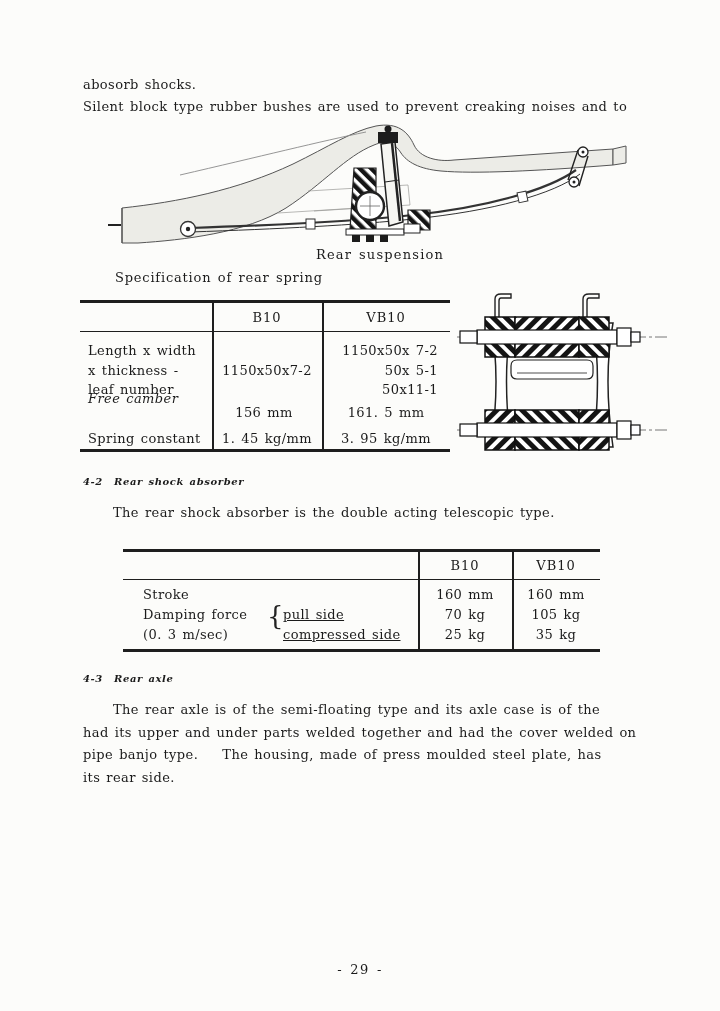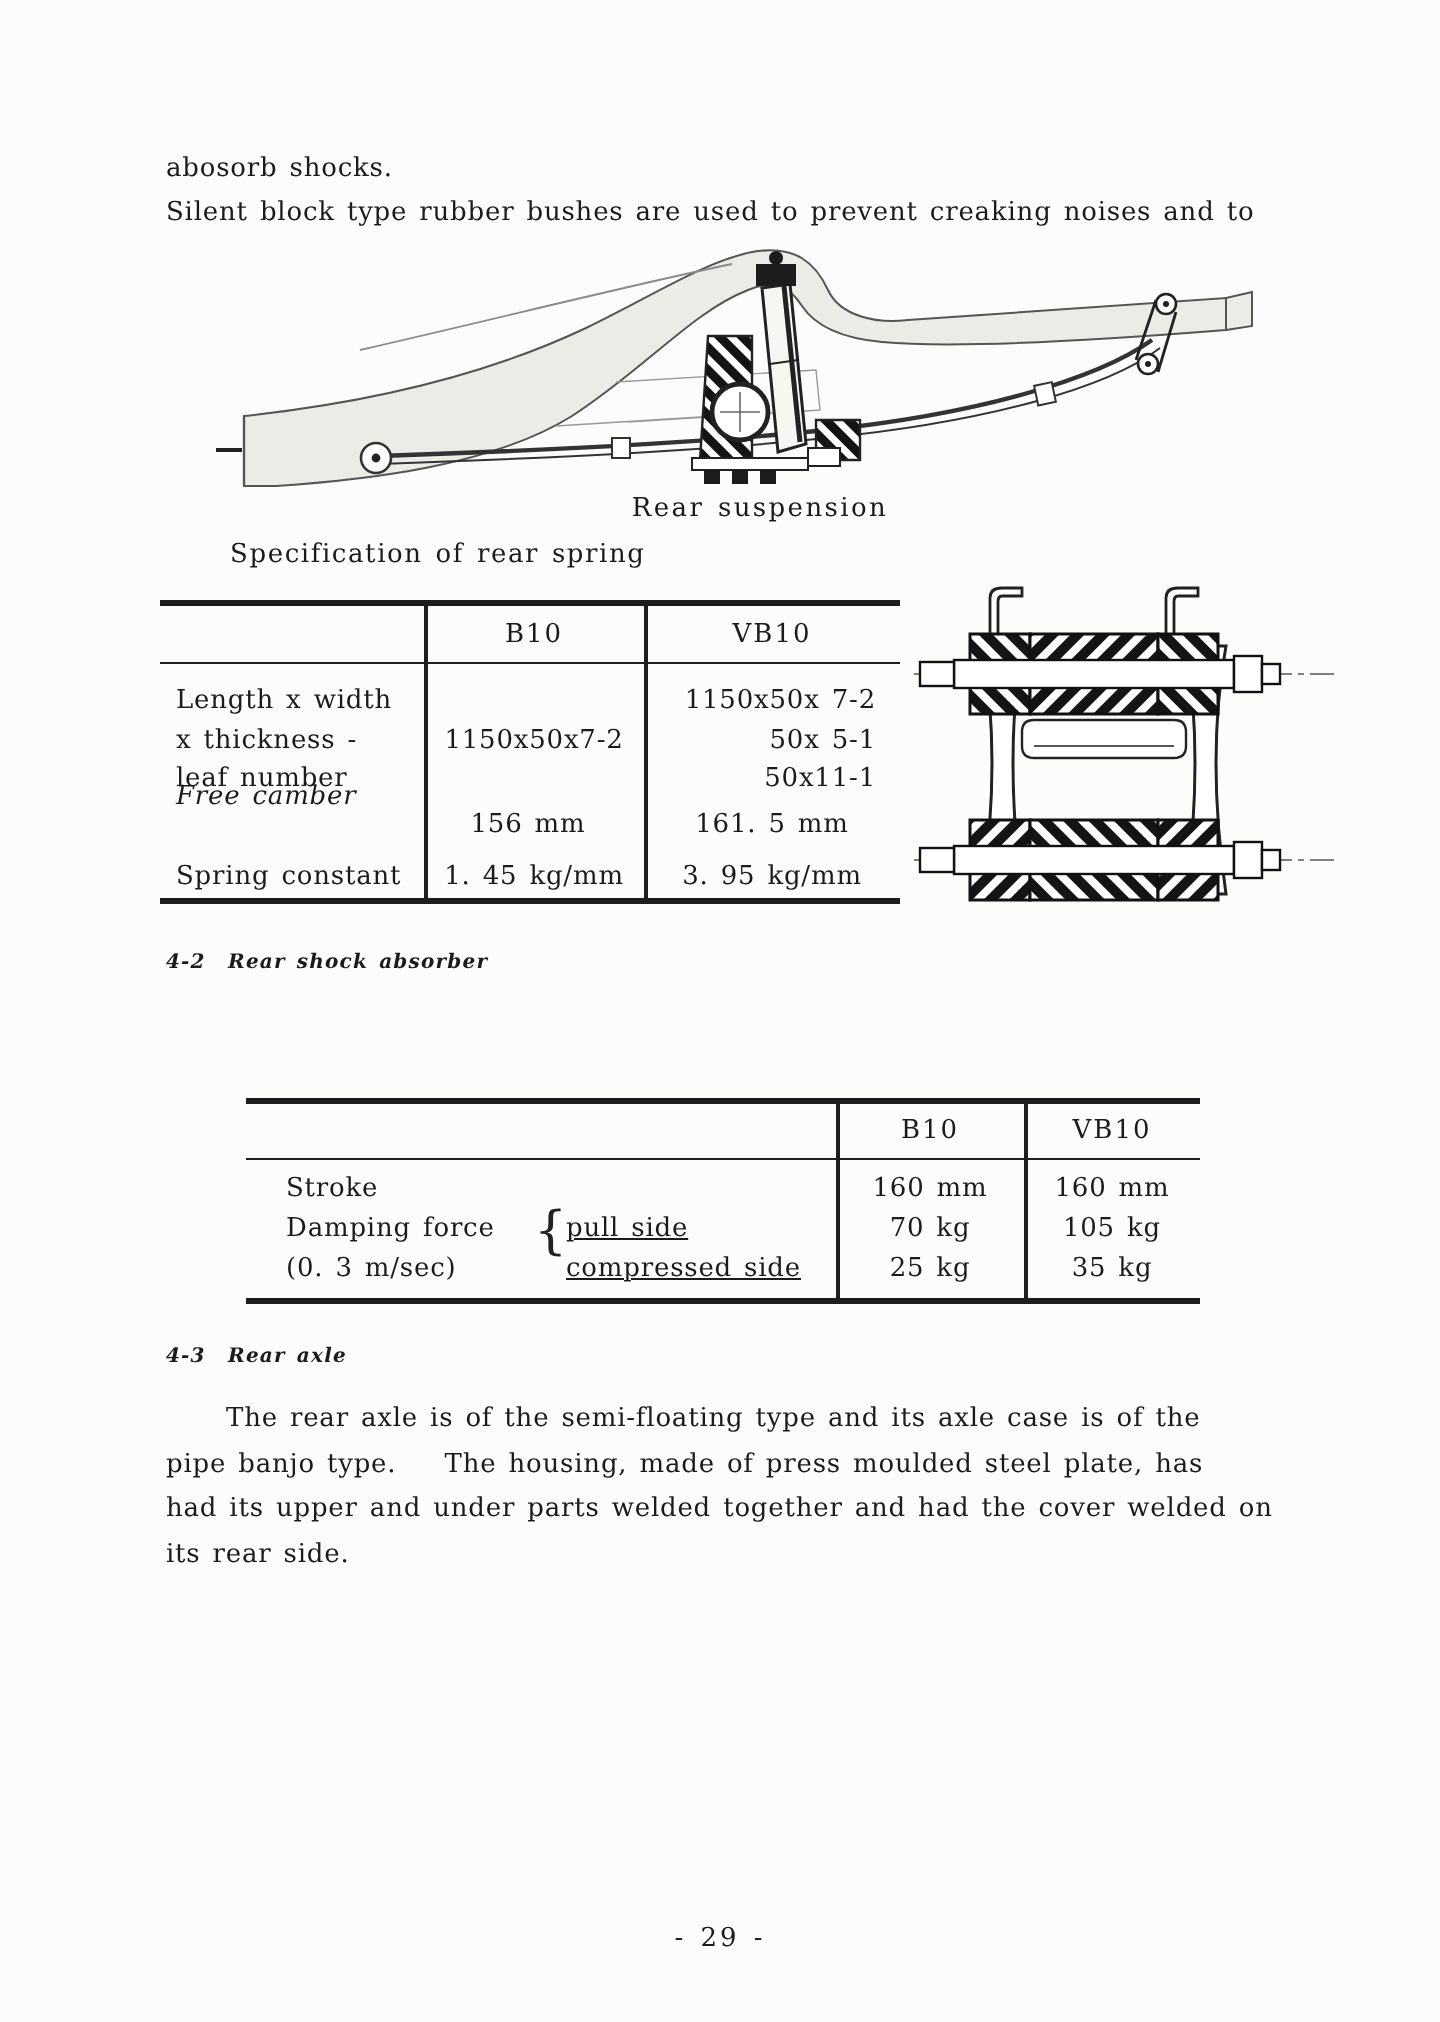--- a/index.html
+++ b/index.html
@@ -198,20 +198,21 @@
       <rect x="60" y="127" width="64" height="40" fill="url(#h2b)" stroke="#111" stroke-width="1.5"></rect>
       <rect x="124" y="127" width="30" height="40" fill="url(#h2a)" stroke="#111" stroke-width="1.5"></rect>
       <rect x="22" y="140" width="140" height="14" fill="#fff" stroke="#111" stroke-width="1.2"></rect>
       <rect x="5" y="141" width="17" height="12" fill="#fff" stroke="#111" stroke-width="1.2"></rect>
       <rect x="162" y="138" width="14" height="18" fill="#fff" stroke="#111" stroke-width="1.2"></rect>
       <rect x="176" y="142" width="9" height="10" fill="#fff" stroke="#111" stroke-width="1.2"></rect>
     </g>
   </svg>
 
   <div class="abs sec-heading h42">4-2  Rear shock absorber</div>
+  <div class="abs p42 pre">The rear shock absorber is the double acting telescopic type.</div>
 
   <div class="abs t2">
     <div class="vline" style="left:295px"></div>
     <div class="vline" style="left:389px"></div>
     <div class="hdr">
       <div class="c1"></div>
       <div class="c2 pre">B10</div>
       <div class="c3 pre">VB10</div>
     </div>
     <div class="bd">
@@ -234,20 +235,20 @@
         <span class="line">160 mm</span>
         <span class="line">105 kg</span>
         <span class="line">35 kg</span>
       </div>
     </div>
   </div>
 
   <div class="abs sec-heading h43">4-3  Rear axle</div>
   <div class="abs p43">
     <span class="line indent">The rear axle is of the semi-floating type and its axle case is of the</span>
+    <span class="line">had its upper and under parts welded together and had the cover welded on</span>
     <span class="line">pipe banjo type.    The housing, made of press moulded steel plate, has</span>
-    <span class="line">had its upper and under parts welded together and had the cover welded on</span>
     <span class="line">its rear side.</span>
   </div>
 
   <div class="abs pagenum pre">- 29 -</div>
 
 </div>
 
 </body></html>

